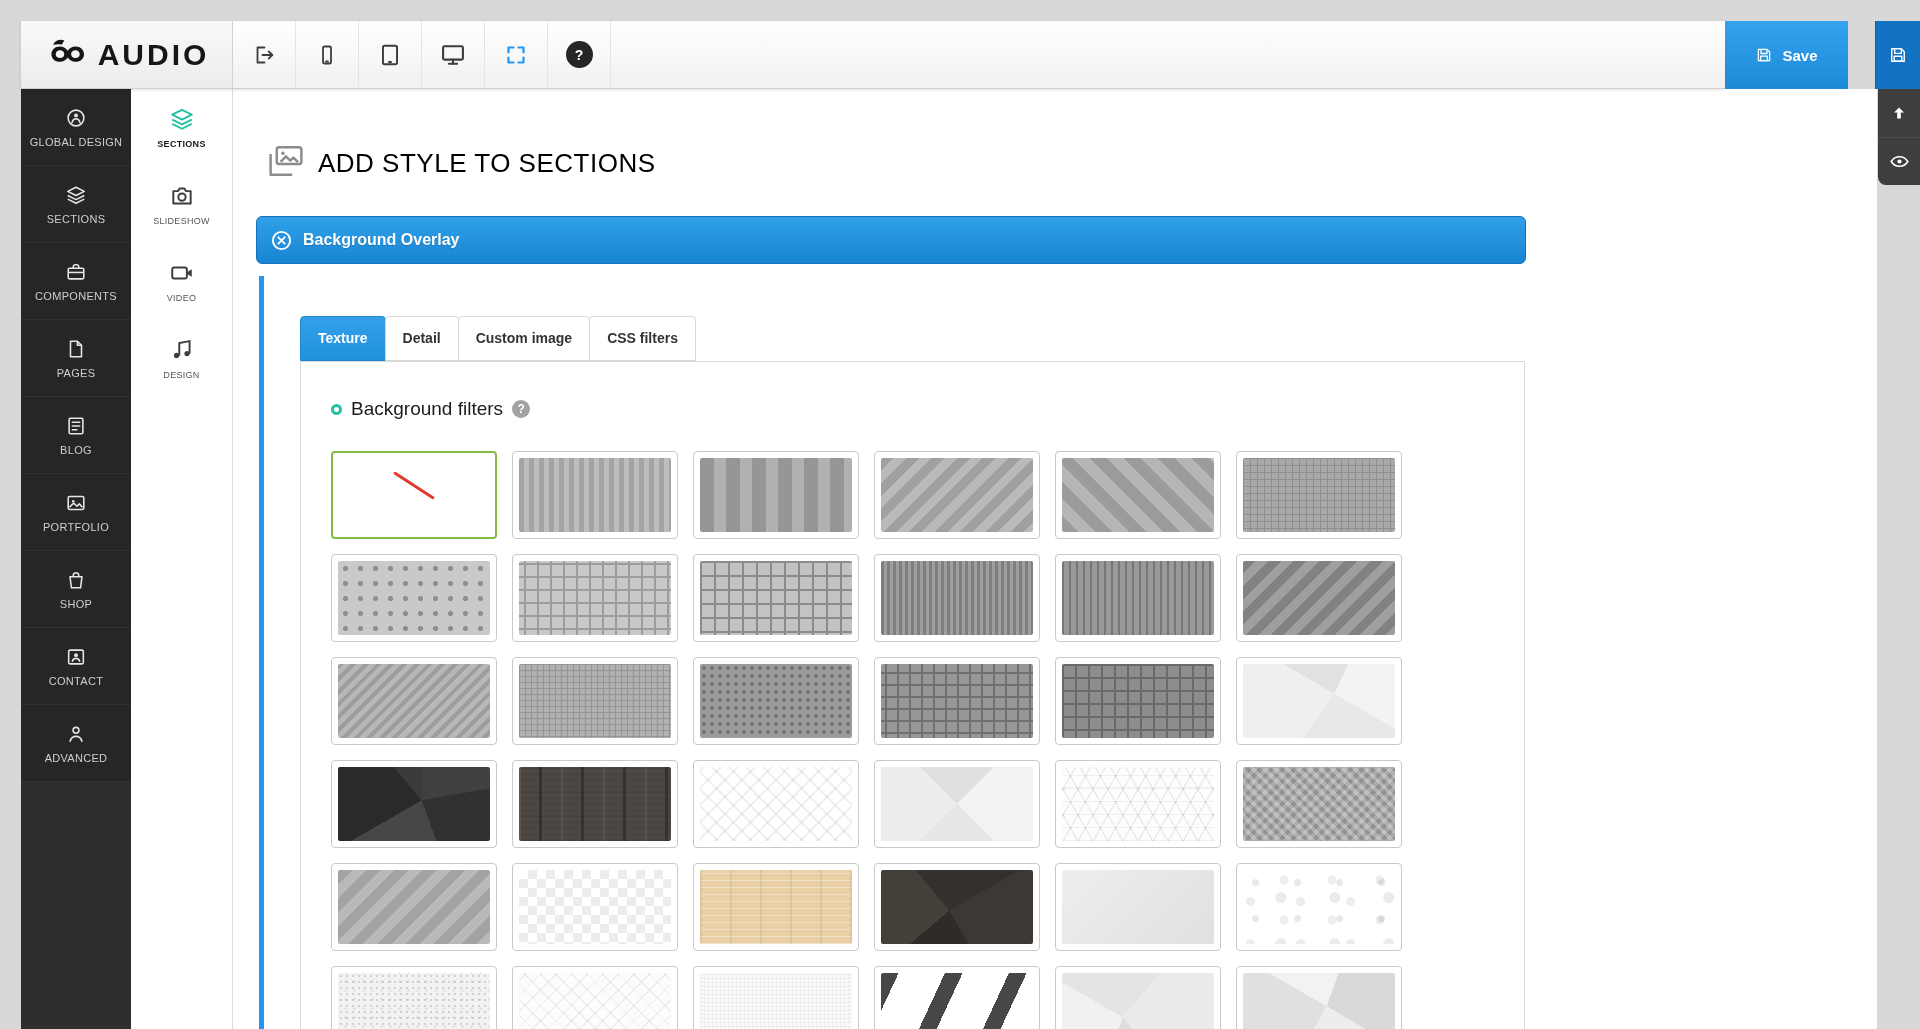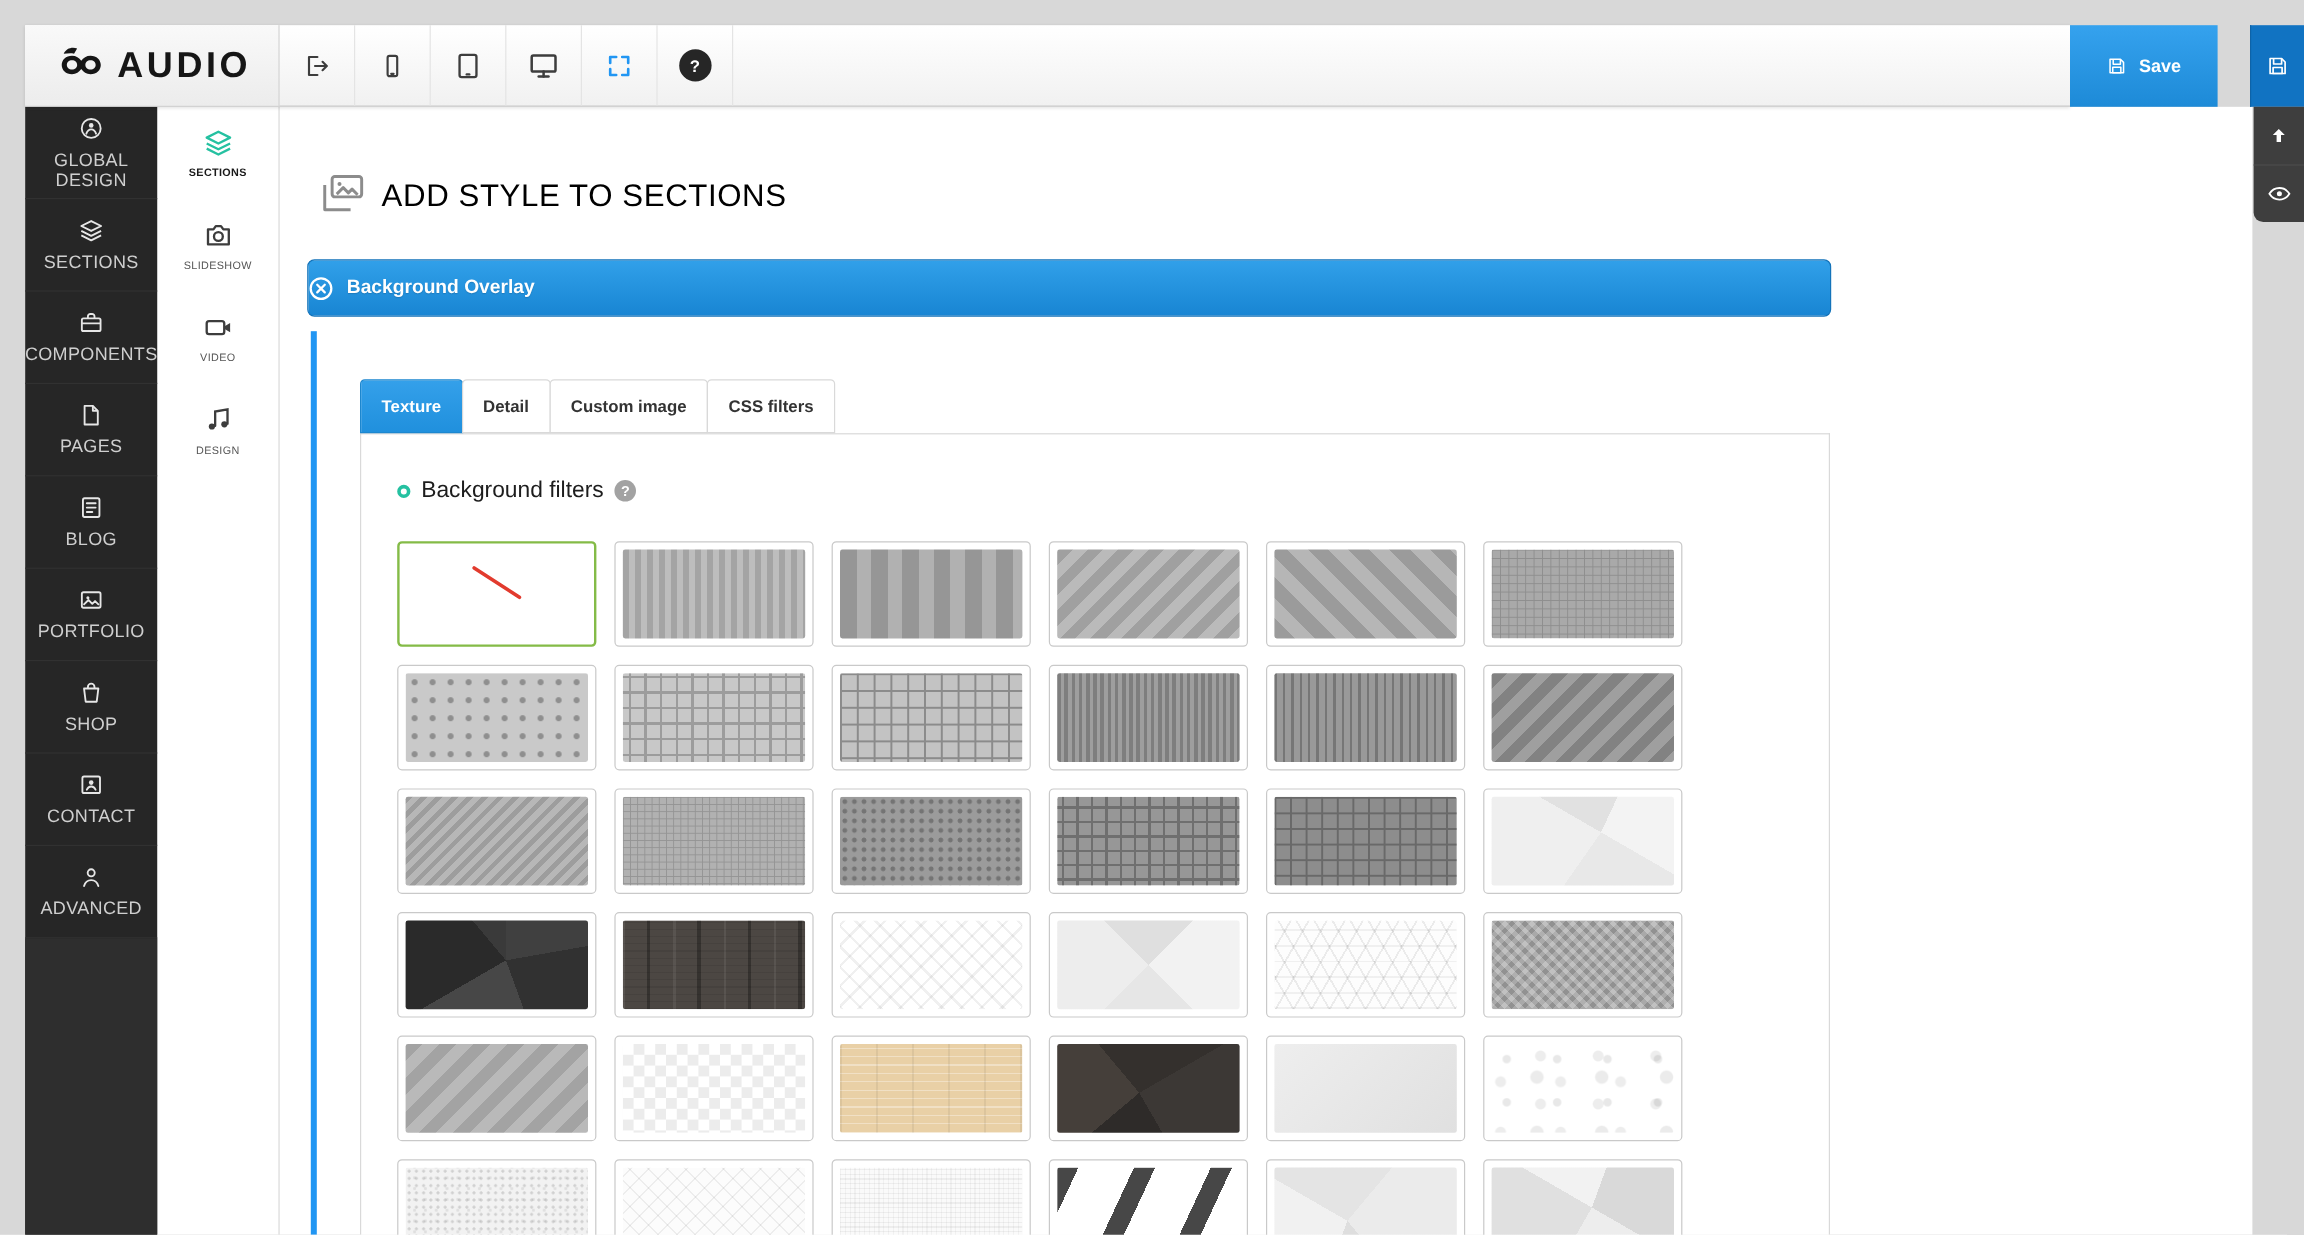--- a/index.html
+++ b/index.html
@@ -65,21 +65,21 @@
   .sidebar {
     position:absolute; left:21px; top:89px; width:110px; height:940px;
     background:#262626; display:flex; flex-direction:column; z-index:4;
   }
   .sb-item {
     height:77px; flex:0 0 77px; display:flex; flex-direction:column;
     align-items:center; justify-content:center; gap:7px;
     border-bottom:1px solid #313131; color:#e6e6e6; cursor:pointer;
   }
   .sb-label {
-    font-size:15px; letter-spacing:.3px; color:#cfcfcf; text-align:center;
+    font-size:11px; letter-spacing:.3px; color:#cfcfcf; text-align:center;
   }
   .sb-item.active { background:linear-gradient(#88be40,#6ca22a); border-bottom-color:#6ca22a; }
   .sb-item.active .sb-label { color:#fff; font-weight:bold; }
   .sb-footer { flex:1; background:#2e2e2e; }
 
   
   .subsidebar {
     position:absolute; left:131px; top:89px; width:102px; height:940px;
     background:#fff; border-right:1px solid #dcdcdc; z-index:3;
     display:flex; flex-direction:column;
@@ -99,21 +99,21 @@
   }
   .title-icon { position:absolute; left:33px; top:55px; color:#8c8c8c; }
   .page-title {
     position:absolute; left:85px; top:59px; font-size:26px; font-weight:400;
     color:#000000; letter-spacing:.5px;
   }
   .overlay-banner {
     position:absolute; left:23px; top:127px; width:1270px; height:48px;
     border-radius:6px; border:1px solid #1373ba;
     background:linear-gradient(#31a0e9,#1885d3);
-    display:flex; align-items:center; gap:11px; padding-left:0;
+    display:flex; align-items:center; gap:11px; padding-left:14px;
     color:#fff; cursor:pointer;
   }
   .overlay-banner .banner-label { font-size:16px; font-weight:bold; text-shadow:0 1px 1px rgba(0,0,0,.15); }
   .accent-line { position:absolute; left:26px; top:187px; width:5px; height:753px; background:#2196f3; }
 
   .tabs { position:absolute; left:67px; top:227px; height:45px; display:flex; z-index:2; }
   .tab {
     height:45px; line-height:43px; padding:0 17px; background:#fff;
     border:1px solid #d9d9d9; margin-right:-1px; border-radius:4px 4px 0 0;
     font-size:14px; font-weight:bold; color:#333; cursor:pointer;

